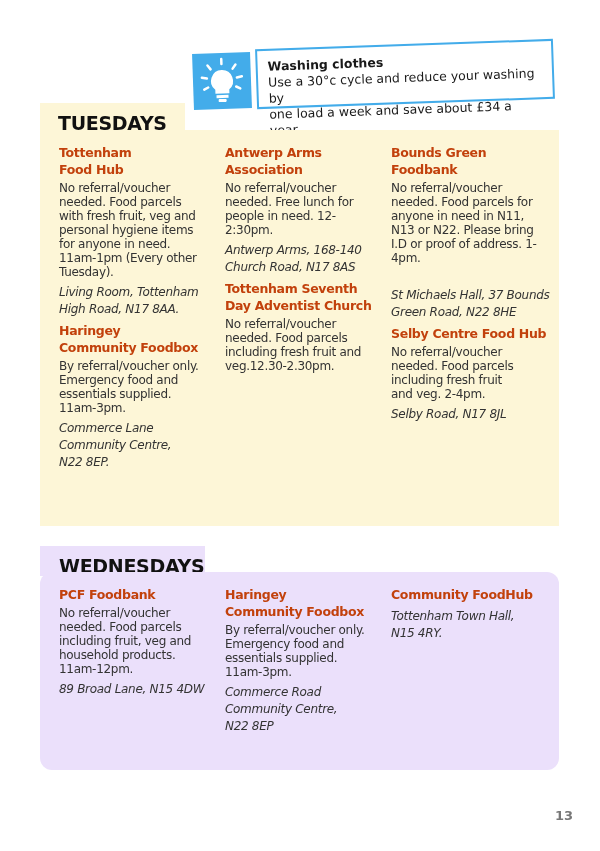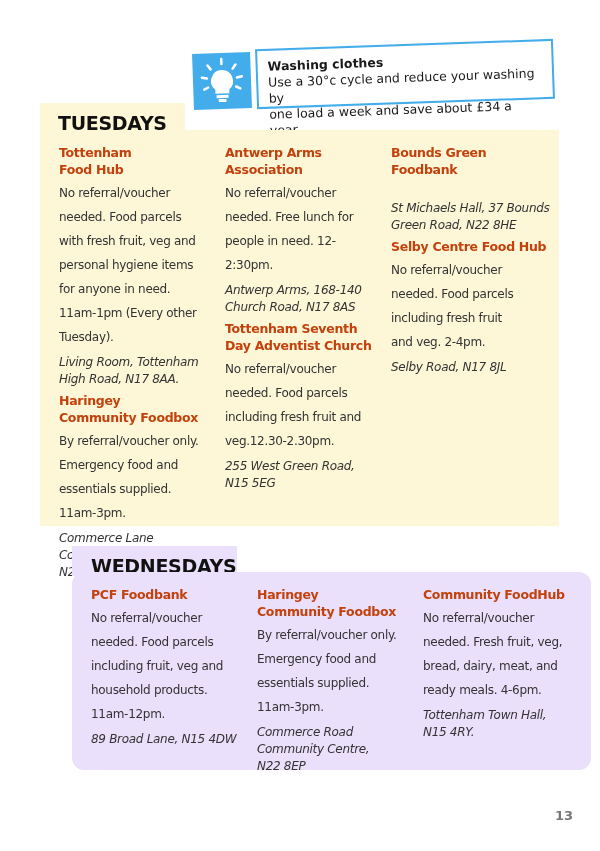--- a/index.html
+++ b/index.html
@@ -9,24 +9,24 @@
               transform:rotate(-2deg); }
   .tip-icon svg { position:absolute; left:0; top:0; }
   .tip-box { position:absolute; left:256px; top:44px; width:298px; height:60px; border:2px solid #43acea;
              background:#fff; transform:rotate(-2deg); box-sizing:border-box; padding:8px 8px 0 10px; }
   .tip-title { font-weight:bold; font-size:12.5px; color:#1a1a1a; line-height:16px; }
   .tip-text { font-size:12.5px; color:#1a1a1a; line-height:16px; }
   .panel-tab { position:absolute; left:40px; box-sizing:border-box; padding-left:19px; }
   .panel-tab h2 { margin:0; font-size:19px; font-weight:bold; color:#111; letter-spacing:-0.3px; }
   .panel { position:absolute; left:40px; width:519px; box-sizing:border-box; }
   .yellow { background:#fdf6d7;padding-left:18px; }
-  .purple { background:#ebe0fb;margin-left:32px; }
+  .purple { background:#ebe0fb; }
   .col { position:absolute; width:160px; }
   .entry-name { font-weight:bold; font-size:12.5px; line-height:17px; color:#c2410c; letter-spacing:-0.3px; }
-  .entry-desc { font-size:12px; line-height:24px; color:#333; margin-top:3px; letter-spacing:-0.3px; }
+  .entry-desc { font-size:12px; line-height:14px; color:#333; margin-top:3px; letter-spacing:-0.3px; }
   .entry-addr { font-size:12px; line-height:17px; color:#333; font-style:italic; margin-top:5px; margin-bottom:4px; letter-spacing:-0.3px; }
   .page-num { position:absolute; left:555px; top:808px; font-size:13px; font-weight:bold; color:#777; }
 </style>
 </head>
 <body>
 
 <div class="tip-icon">
   <svg width="58" height="56" viewBox="0 0 58 56">
     <g stroke="#fff" stroke-width="2.5" stroke-linecap="round" fill="none">
       <line x1="29" y1="6" x2="29" y2="11"></line>
@@ -66,26 +66,26 @@
   </div>
   <div class="col" style="left:185px;top:14px;">
     <div>
       <div class="entry-name" style="width:120px;">Antwerp Arms Association</div>
       <div class="entry-desc" style="width:140px;">No referral/voucher needed. Free lunch for people in need. 12-2:30pm.</div>
       <div class="entry-addr" style="width:150px;">Antwerp Arms, 168-140 Church Road, N17 8AS</div>
     </div>
     <div>
       <div class="entry-name" style="width:160px;">Tottenham Seventh Day Adventist Church</div>
       <div class="entry-desc" style="width:150px;">No referral/voucher needed. Food parcels including fresh fruit and veg.12.30-2.30pm.</div>
-      <div class="entry-addr" style="width:135px;">255 West Green Road, N15 5EG</div>
     </div>
   </div>
   <div class="col" style="left:351px;top:14px;">
     <div>
       <div class="entry-name" style="width:160px;">Bounds Green Foodbank</div>
+      <div class="entry-desc" style="width:150px;">No referral/voucher needed. Food parcels for anyone in need in N11, N13 or N22. Please bring I.D or proof of address. 1-4pm.</div>
       <div class="entry-addr" style="width:160px;margin-top:22px;">St Michaels Hall, 37 Bounds Green Road, N22 8HE</div>
     </div>
     <div>
       <div class="entry-name" style="width:160px;">Selby Centre Food Hub</div>
       <div class="entry-desc" style="width:130px;">No referral/voucher needed. Food parcels including fresh fruit and veg. 2-4pm.</div>
       <div class="entry-addr" style="width:150px;">Selby Road, N17 8JL</div>
     </div>
   </div>
 </div>
 
@@ -103,19 +103,18 @@
   <div class="col" style="left:185px;top:14px;">
     <div>
       <div class="entry-name" style="width:140px;">Haringey Community Foodbox</div>
       <div class="entry-desc" style="width:145px;">By referral/voucher only. Emergency food and essentials supplied. 11am-3pm.</div>
       <div class="entry-addr" style="width:120px;">Commerce Road Community Centre, N22 8EP</div>
     </div>
   </div>
   <div class="col" style="left:351px;top:14px;">
     <div>
       <div class="entry-name" style="width:160px;">Community FoodHub</div>
-      <div class="entry-desc" style="width:140px;">No referral/voucher needed. Fresh fruit, veg, bread, dairy, meat, and ready meals. 4-6pm.</div>
       <div class="entry-addr" style="width:130px;">Tottenham Town Hall, N15 4RY.</div>
     </div>
   </div>
 </div>
 
 <div class="page-num">13</div>
 
 </body></html>

